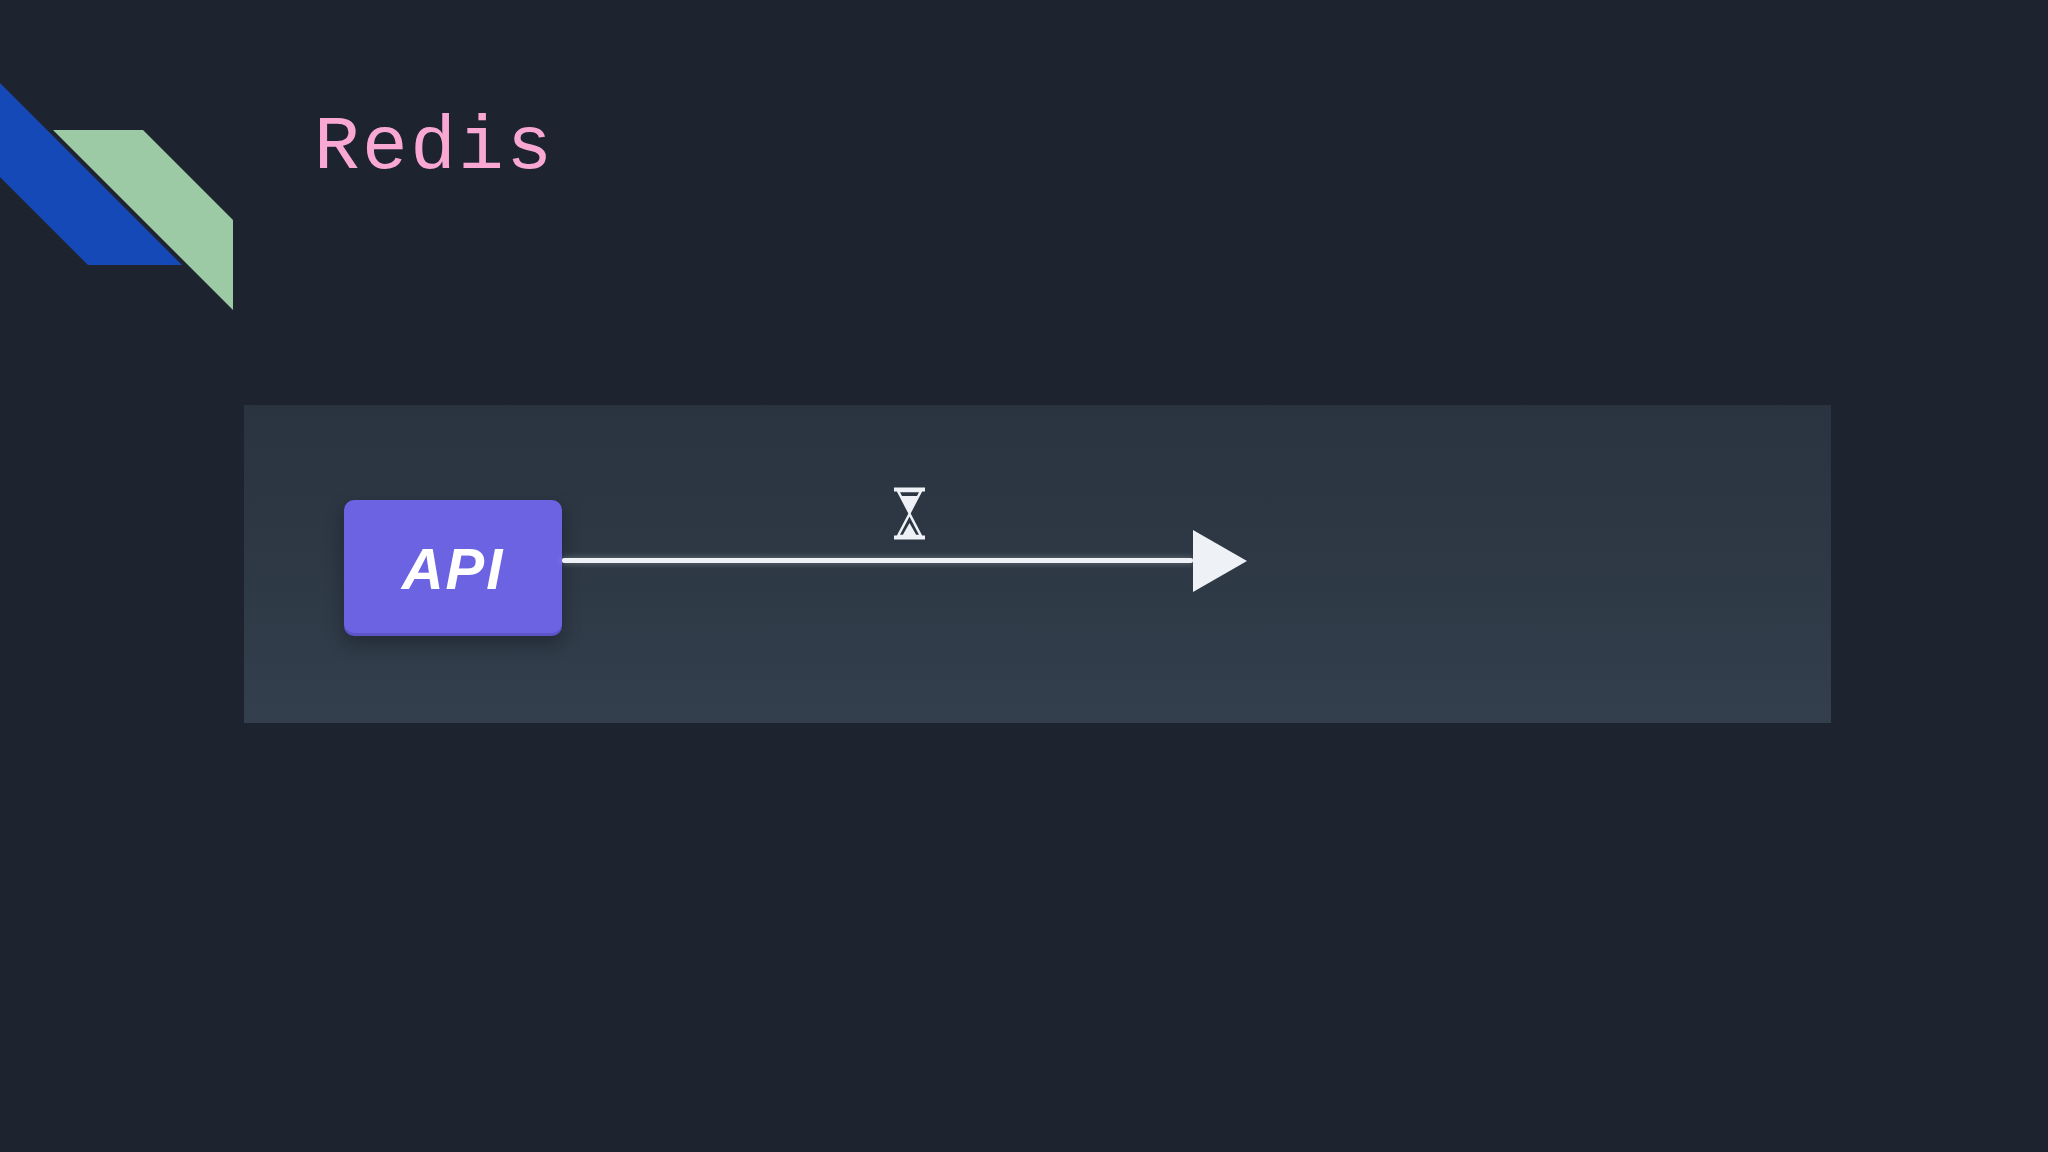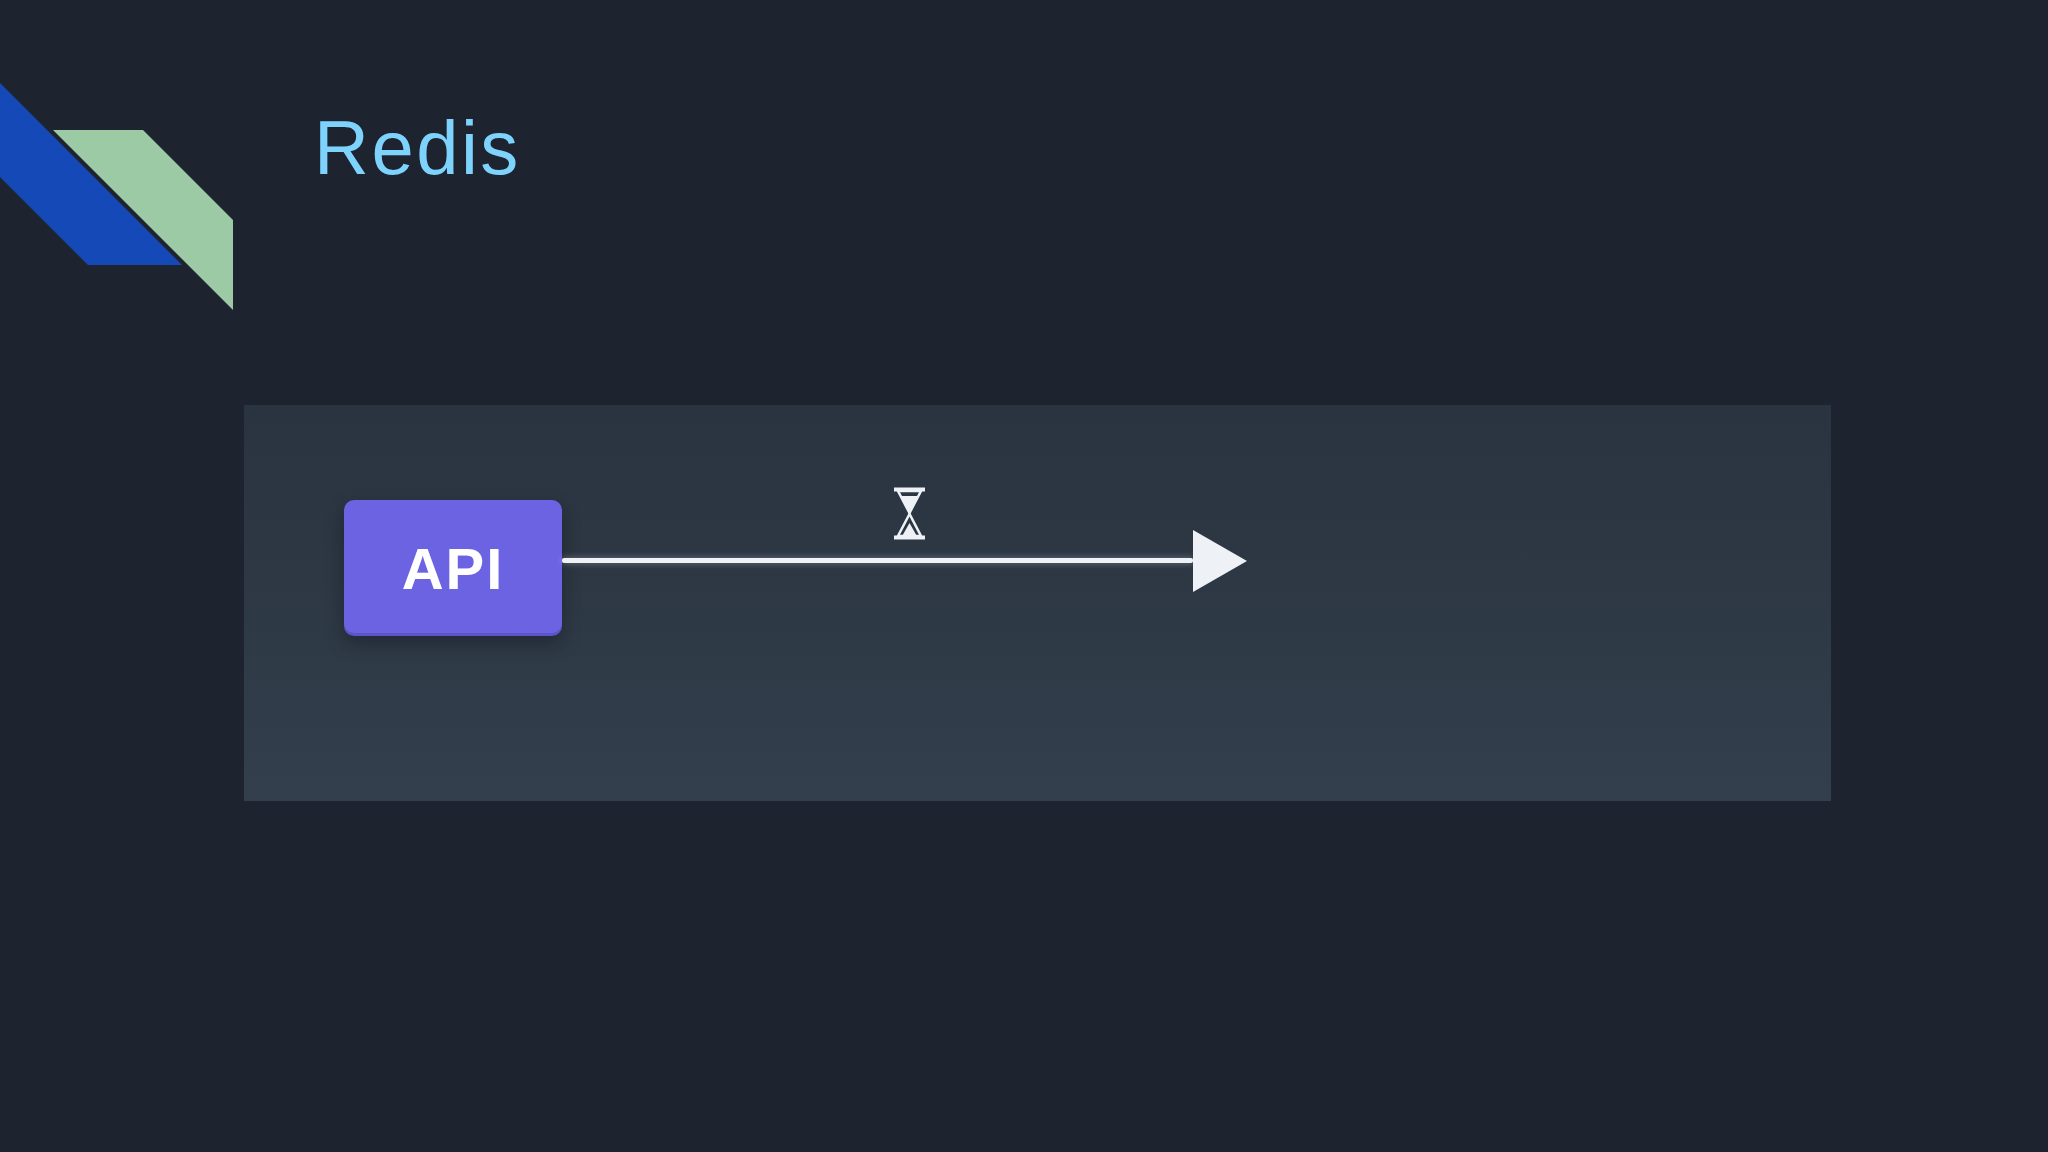--- a/index.html
+++ b/index.html
@@ -21,30 +21,32 @@
     top: 0;
   }
   .title {
     position: absolute;
     left: 314px;
     top: 110px;
     margin: 0;
     font-size: 76px;
     font-weight: 300;
     letter-spacing: 2.5px;
-    color: #7dd3fc;
+    color: #f9a8d4;
     line-height: 1;
+    font-family: Liberation Mono, monospace;
   }
   .panel {
     position: absolute;
     left: 244px;
     top: 405px;
     width: 1587px;
-    height: 396px;
+    height: 318px;
     background: linear-gradient(180deg, #2a3440 0%, #2d3844 45%, #333f4d 100%);
+    font-style: italic;
   }
   .node {
     position: absolute;
     top: 95px;
     height: 136px;
     border-radius: 10px;
     background: #6c63e3;
     box-shadow: 0 8px 18px rgba(8, 12, 20, 0.35), inset 0 -3px 0 rgba(20, 16, 70, 0.18);
     display: flex;
     align-items: center;

